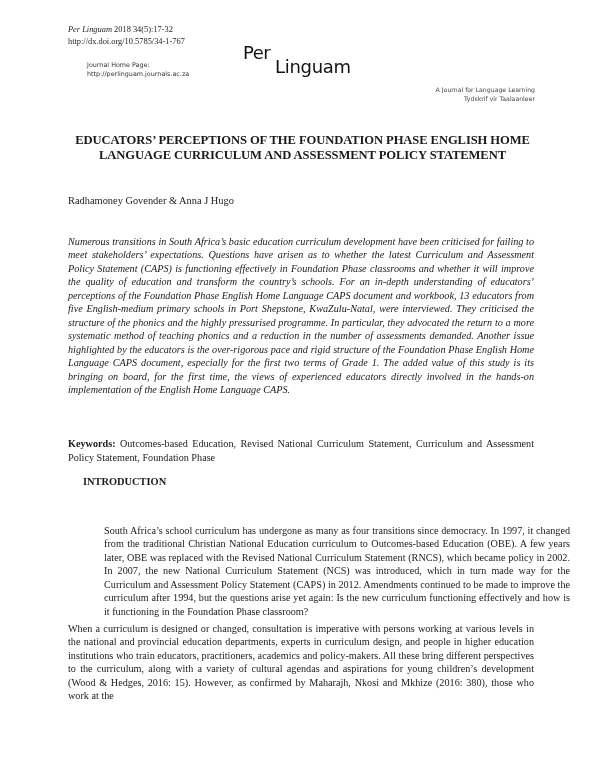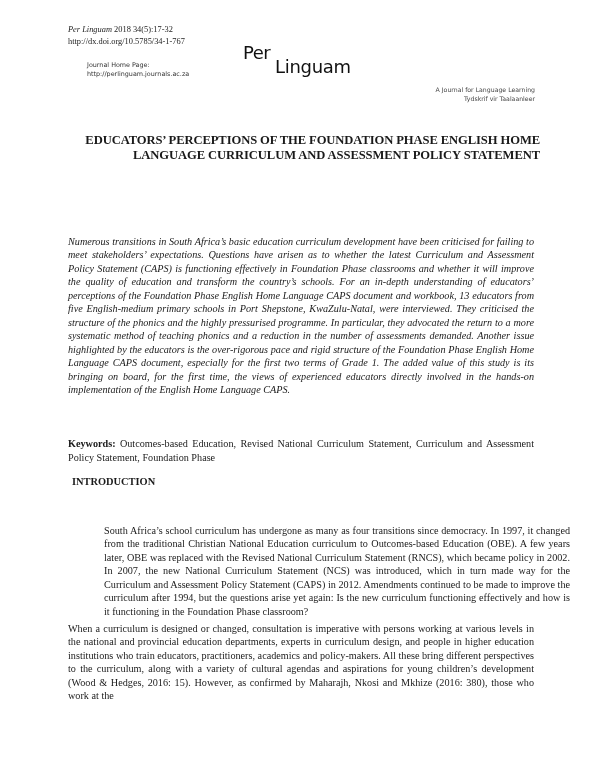--- a/index.html
+++ b/index.html
@@ -66,21 +66,21 @@
       line-height: 9px;
       color: #444;
     }
     .tagline .l1 { display:block; }
     .tagline .l2 { display:block; margin-right: 0; }
     .title {
       position: absolute;
       left: 65px;
       width: 475px;
       top: 133px;
-      text-align: right;
+      text-align: center;
       font-weight: bold;
       font-size: 12.6px;
       line-height: 14.5px;
       letter-spacing: -0.1px;
     }
     .authors {
       position: absolute;
       left: 68px;
       top: 194px;
       font-size: 10.4px;
@@ -101,21 +101,21 @@
       left: 68px;
       width: 466px;
       top: 437px;
       font-size: 10.2px;
       line-height: 13.5px;
       text-align: justify;
     }
     .keywords .kw-label { font-weight: bold; }
     .heading {
       position: absolute;
-      left: 72px;
+      left: 83px;
       top: 476px;
       font-weight: bold;
       font-size: 10.4px;
       text-align: center;
     }
     .para {
       position: absolute;
       left: 68px;
       width: 466px;
       font-size: 10.2px;
@@ -144,20 +144,21 @@
 </div>
 
 <div class="tagline">
   <span class="l1">A Journal for Language Learning</span>
   <span class="l2">Tydskrif vir Taalaanleer</span>
 </div>
 
 <div class="title">EDUCATORS’ PERCEPTIONS OF THE FOUNDATION PHASE ENGLISH HOME LANGUAGE CURRICULUM AND ASSESSMENT POLICY STATEMENT</div>
 
 <div class="authors">
+  <div>Radhamoney Govender &amp; Anna J Hugo</div>
 </div>
 
 <div class="abstract">Numerous transitions in South Africa’s basic education curriculum development have been criticised for failing to meet stakeholders’ expectations. Questions have arisen as to whether the latest Curriculum and Assessment Policy Statement (CAPS) is functioning effectively in Foundation Phase classrooms and whether it will improve the quality of education and transform the country’s schools. For an in-depth understanding of educators’ perceptions of the Foundation Phase English Home Language CAPS document and workbook, 13 educators from five English-medium primary schools in Port Shepstone, KwaZulu-Natal, were interviewed. They criticised the structure of the phonics and the highly pressurised programme. In particular, they advocated the return to a more systematic method of teaching phonics and a reduction in the number of assessments demanded. Another issue highlighted by the educators is the over-rigorous pace and rigid structure of the Foundation Phase English Home Language CAPS document, especially for the first two terms of Grade 1. The added value of this study is its bringing on board, for the first time, the views of experienced educators directly involved in the hands-on implementation of the English Home Language CAPS.</div>
 
 <div class="keywords"><span class="kw-label">Keywords:</span><span> Outcomes-based Education, Revised National Curriculum Statement, Curriculum and Assessment Policy Statement, Foundation Phase</span></div>
 
 <div class="heading">INTRODUCTION</div>
 
 <div class="para para1">South Africa’s school curriculum has undergone as many as four transitions since democracy. In 1997, it changed from the traditional Christian National Education curriculum to Outcomes-based Education (OBE). A few years later, OBE was replaced with the Revised National Curriculum Statement (RNCS), which became policy in 2002. In 2007, the new National Curriculum Statement (NCS) was introduced, which in turn made way for the Curriculum and Assessment Policy Statement (CAPS) in 2012. Amendments continued to be made to improve the curriculum after 1994, but the questions arise yet again: Is the new curriculum functioning effectively and how is it functioning in the Foundation Phase classroom?</div>
 <div class="para para2">When a curriculum is designed or changed, consultation is imperative with persons working at various levels in the national and provincial education departments, experts in curriculum design, and people in higher education institutions who train educators, practitioners, academics and policy-makers. All these bring different perspectives to the curriculum, along with a variety of cultural agendas and aspirations for young children’s development (Wood &amp; Hedges, 2016: 15). However, as confirmed by Maharajh, Nkosi and Mkhize (2016: 380), those who work at the</div>

